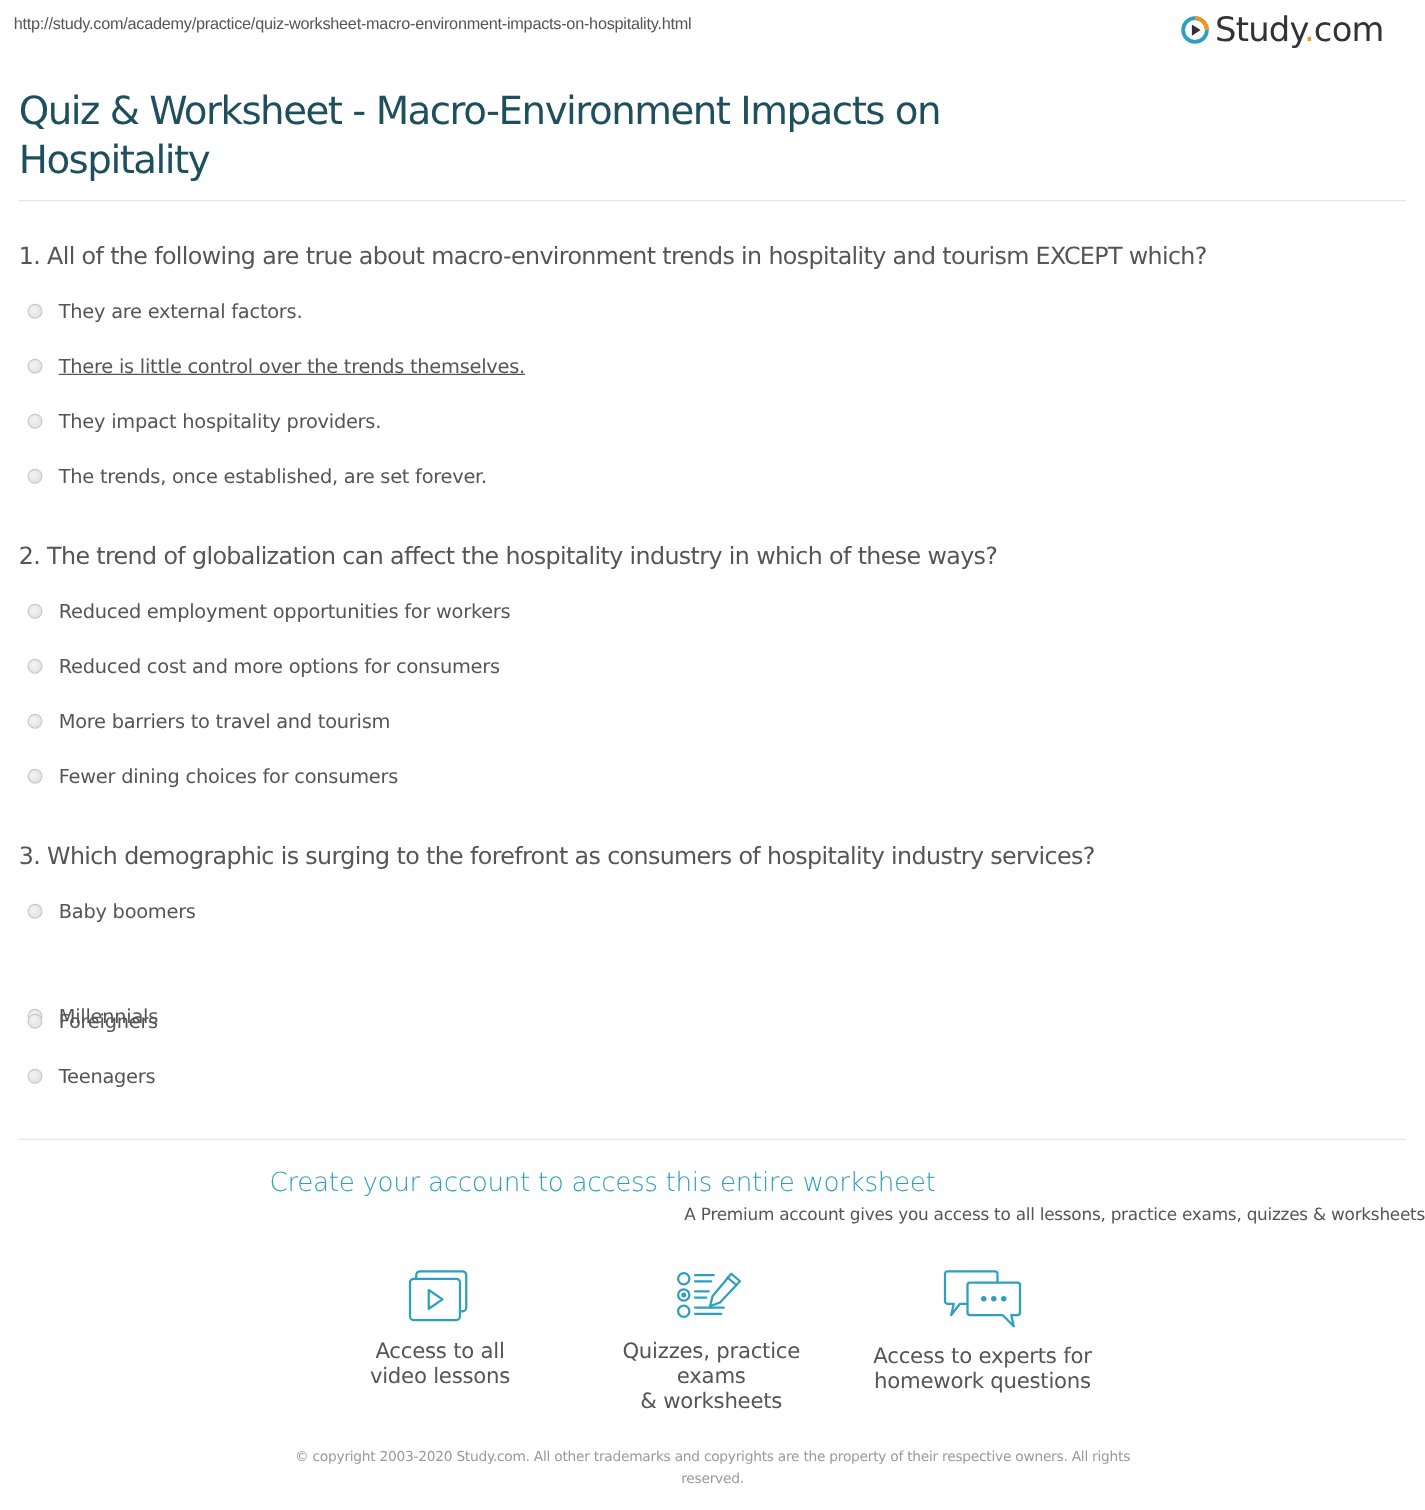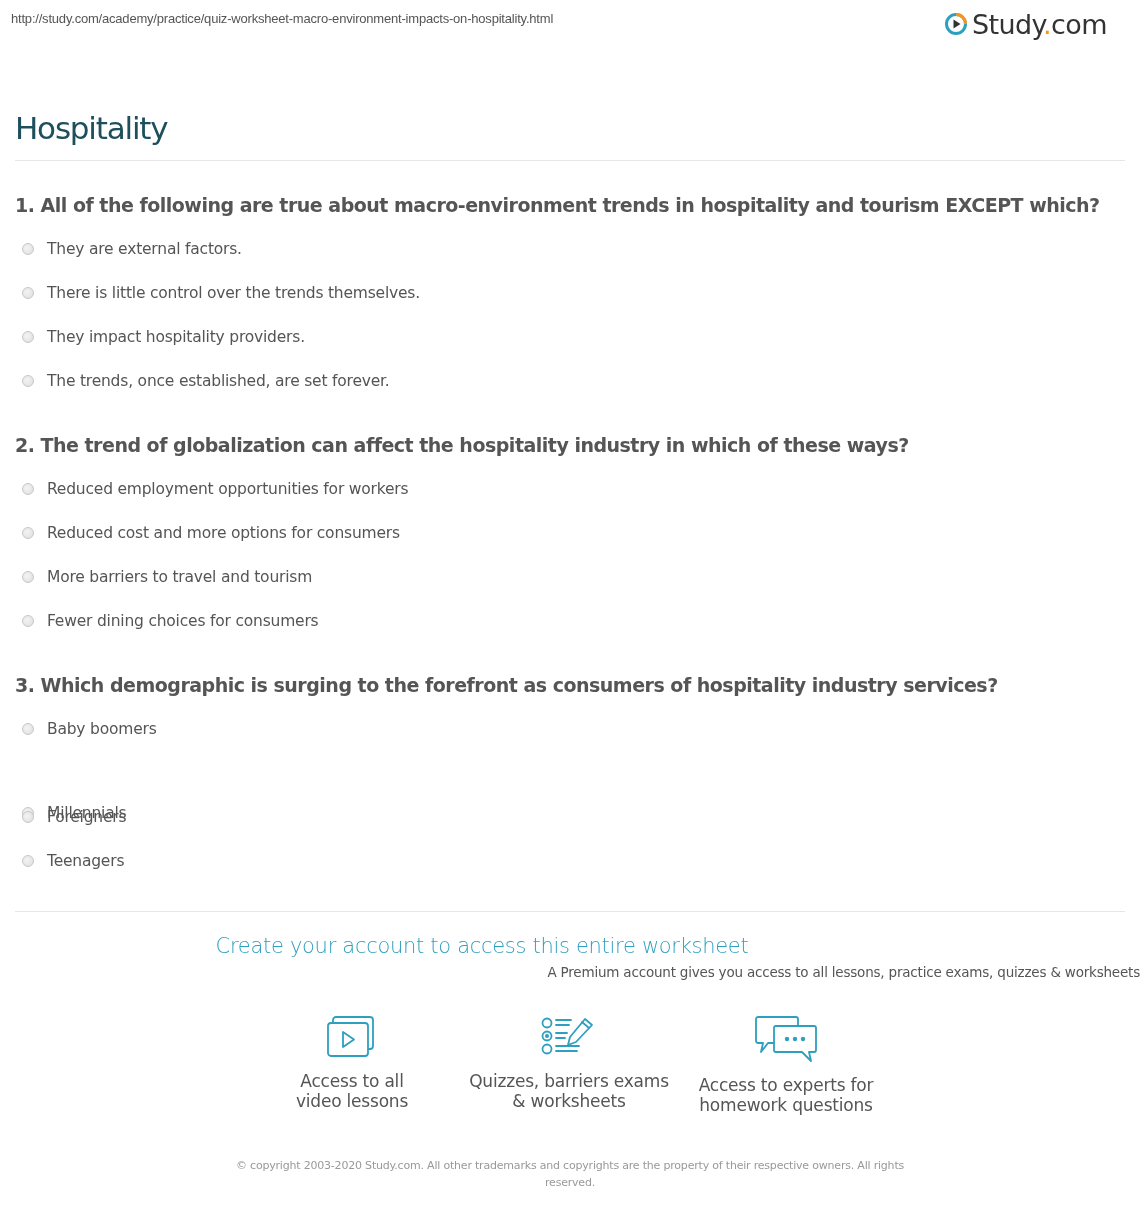--- a/index.html
+++ b/index.html
@@ -29,21 +29,21 @@
       font-family: "DejaVu Sans", sans-serif;
       font-size: 31px; line-height: 39px; color: #1d4f5c; font-weight: 500;
       letter-spacing: -1.2px;
     }
     .rule {
       position: absolute; left: 15px; width: 1110px; height: 1px; background: #e6e6e6;
     }
     .question {
       position: absolute; left: 15px;
       font-family: "DejaVu Sans", sans-serif;
-      font-size: 19px; font-weight: bold; color: #555;
+      font-size: 19px; font-weight: normal; color: #555;
       letter-spacing: -0.5px; white-space: nowrap;
     }
     .option {
       position: absolute; left: 22px; height: 22px; display: flex; align-items: center;
       cursor: pointer;
       text-align: center;
     }
     .radio {
       width: 12px; height: 12px; border-radius: 50%;
       border: 1px solid #c8c8c8;
@@ -79,32 +79,32 @@
 <div class="logo">
   <svg class="logo-mark" viewBox="0 0 24 24">
     <circle cx="12" cy="12" r="9.5" fill="none" stroke="#2d9fbf" stroke-width="3"></circle>
     <path d="M12 2.5 A9.5 9.5 0 0 1 21.5 12" fill="none" stroke="#f7941e" stroke-width="3"></path>
     <polygon points="9.5,7.5 16.5,12 9.5,16.5" fill="#333"></polygon>
   </svg>
   <span class="logo-text"><span>Study</span><span class="logo-dot">.</span><span>com</span></span>
 </div>
 
 <h1 class="title">
-  <br>
+  <span>Quiz &amp; Worksheet - Macro-Environment Impacts on</span><br>
   <span>Hospitality</span>
 </h1>
 
 <div class="rule" style="top:160px;"></div>
 
 <div class="question" style="top:194px;">1. All of the following are true about macro-environment trends in hospitality and tourism EXCEPT which?</div>
 <label class="option" style="top:238px;">
     <span class="radio"></span>
     <span class="opt-label">They are external factors.</span>
   </label>
-<label class="option" style="top:282px;">
+<label class="option" style="top:282px;text-decoration:underline;">
     <span class="radio"></span>
     <span class="opt-label">There is little control over the trends themselves.</span>
   </label>
 <label class="option" style="top:326px;">
     <span class="radio"></span>
     <span class="opt-label">They impact hospitality providers.</span>
   </label>
 <label class="option" style="top:370px;">
     <span class="radio"></span>
     <span class="opt-label">The trends, once established, are set forever.</span>
@@ -174,21 +174,21 @@
       <line x1="15" y1="18" x2="26" y2="18"></line>
       <line x1="15" y1="23" x2="24" y2="23"></line>
       <line x1="15" y1="31" x2="38" y2="31"></line>
       <line x1="15" y1="36" x2="36" y2="36"></line>
       <path d="M44 4 L51 10 L35 27 L27 30 L29 22 Z"></path>
       <line x1="41" y1="7" x2="48" y2="13"></line>
     </g>
     <circle cx="6" cy="21" r="2" fill="#2d9fbf"></circle>
   </svg>
   <div class="feature-label">
-    <div>Quizzes, barriers exams</div>
+    <div>Quizzes, practice exams</div>
     <div>&amp; worksheets</div>
   </div>
 </div>
 
 <div class="feature" style="left:686px;">
   <svg width="64" height="48" viewBox="0 0 64 48">
     <g fill="#fff" stroke="#2d9fbf" stroke-width="1.8" stroke-linejoin="round">
       <path d="M4 2 H42 A2 2 0 0 1 44 4 V26 A2 2 0 0 1 42 28 H14 L7 37 L9 28 H4 A2 2 0 0 1 2 26 V4 A2 2 0 0 1 4 2 Z"></path>
       <path d="M22 11 H60 A2 2 0 0 1 62 13 V35 A2 2 0 0 1 60 37 H55 L57 46 L48 37 H22 A2 2 0 0 1 20 35 V13 A2 2 0 0 1 22 11 Z"></path>
     </g>

